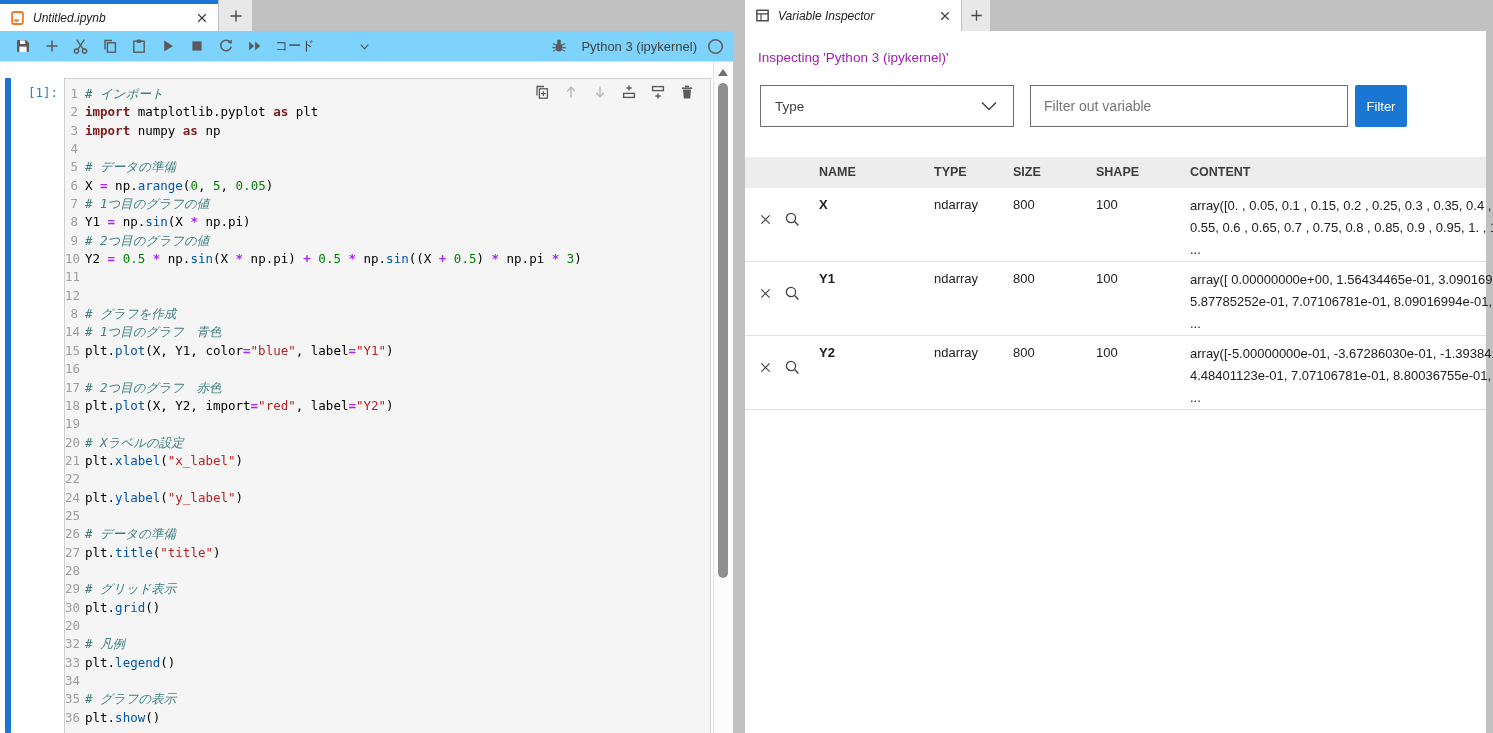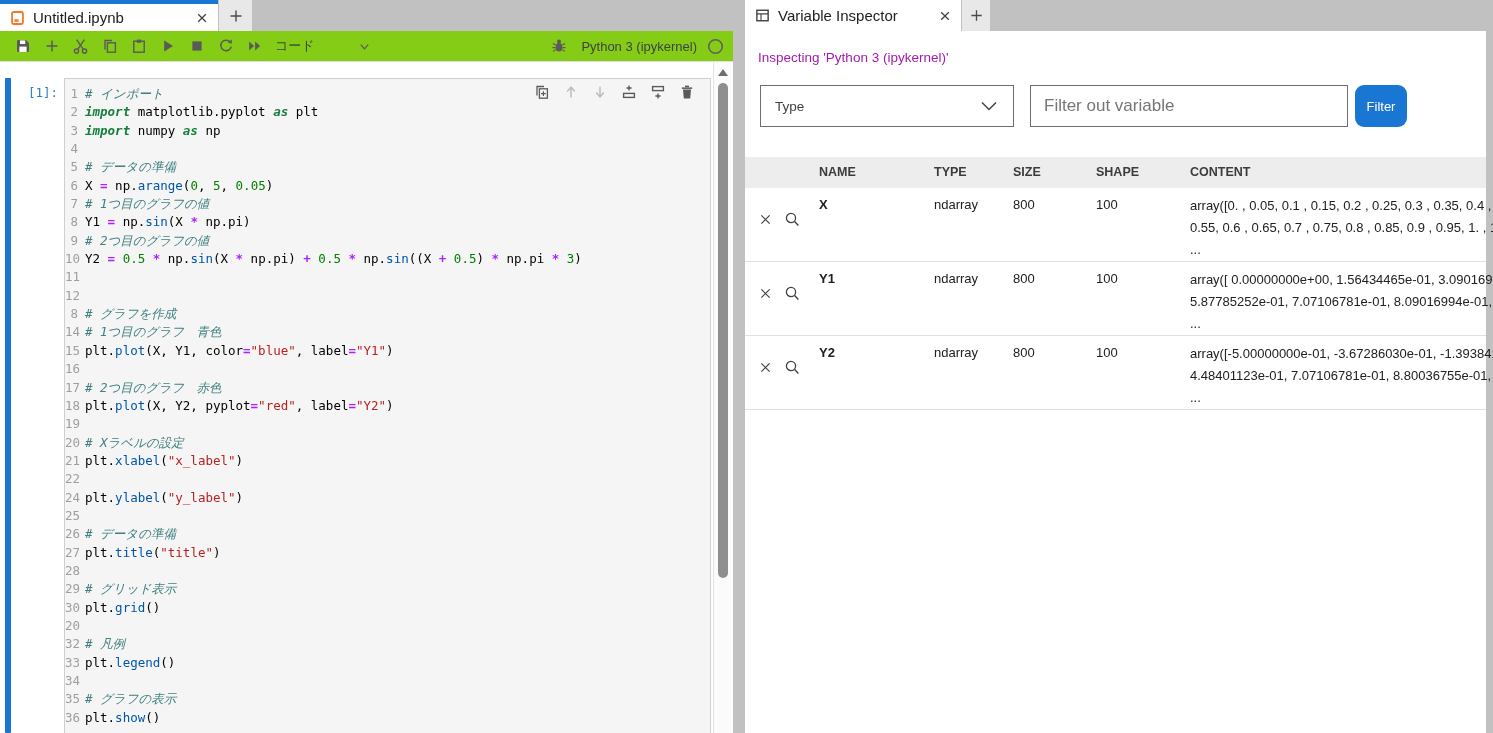--- a/index.html
+++ b/index.html
@@ -4,46 +4,46 @@
 <style>
   * { margin:0; padding:0; box-sizing:border-box; }
   html,body { width:1493px; height:733px; overflow:hidden; background:#fff;
               font-family:"Liberation Sans","DejaVu Sans",sans-serif; }
   .app { display:flex; width:1493px; height:733px; }
 
   
   .tabbar { height:31px; background:#c1c1c1; display:flex; align-items:stretch; flex:none; }
   .tab { background:#fff; width:218px; display:flex; align-items:center; padding:0 8px 0 10px; }
   .tab.focused { border-top:4px solid #1976d2; }
-  .tablabel { font-size:15px; color:#212121; flex:1; margin-left:7px; white-space:nowrap; overflow:hidden; }
+  .tablabel { font-size:12px; color:#212121; flex:1; margin-left:7px; white-space:nowrap; overflow:hidden;font-style:italic; }
   .tabicon { width:16px; height:16px; flex:none; display:flex; align-items:center; }
   .tabclose { width:16px; height:16px; flex:none; color:#424242; cursor:pointer; }
   .newtab { width:33px; margin-left:1px; background:#e8e8e8; display:flex; align-items:center; justify-content:center; color:#4a4a4a; }
 
   
   .left-panel { width:733px; height:733px; display:flex; flex-direction:column; background:#fff; }
-  .toolbar { height:31px; background:#84cc16; border-bottom:1px solid #e0e0e0; display:flex; align-items:center; padding:0 8px; flex:none; }
+  .toolbar { height:31px; background:#7dd3fc; border-bottom:1px solid #e0e0e0; display:flex; align-items:center; padding:0 8px; flex:none; }
   .tbtn { width:29px; height:26px; display:flex; align-items:center; justify-content:center; color:#5a5a5a; cursor:pointer; flex:none; }
   .celltype { font-size:13px; color:#424242; margin-left:6px; cursor:pointer; display:flex; align-items:center; }
   .celltype .chev { margin-left:42px; color:#5a5a5a; display:flex; }
   .tb-spacer { flex:1; }
   .kernel-name { font-size:13px; color:#424242; margin:0 8px 0 8px; white-space:nowrap; }
 
   .nb-content { position:relative; height:671px; background:#fff; overflow:hidden; }
   .collapser { position:absolute; left:5px; top:16px; width:6px; height:655px; background:#1976d2; border-radius:1px; cursor:pointer; }
   .prompt { position:absolute; left:0; top:23px; width:58px; text-align:right;
             font-family:"DejaVu Sans Mono","Liberation Mono",monospace; font-size:12.5px; color:#307fc1; }
   .editor { position:absolute; left:64px; top:16px; width:647px; min-height:700px;
             background:#f5f5f5; border:1px solid #cfcfcf; padding:6px 0 8px 0; }
   .cm-line { display:flex; height:18.35px; line-height:18.35px; white-space:pre;
              font-family:"DejaVu Sans Mono","Liberation Mono",monospace; font-size:12.5px; }
   .ln { width:18px; padding-right:5px; text-align:right; color:#9e9e9e; flex:none; }
   .code { padding-left:2px; }
   .tk-c { color:#408080; font-style:italic; }
-  .tk-k { color:#15803d; font-weight:bold;font-style:italic; }
+  .tk-k { color:#7f1d1d; font-weight:bold; }
   .tk-o { color:#AA22FF; font-weight:bold; }
   .tk-n { color:#008000; }
   .tk-s { color:#BA2121; }
   .tk-p { color:#0055aa; }
   .tk-t { color:#000; }
 
   .cell-toolbar { position:absolute; top:3px; right:14px; display:flex; gap:10px; }
   .cbtn { width:19px; height:20px; display:flex; align-items:center; justify-content:center; color:#5a5a5a; cursor:pointer; }
   .cbtn.disabled { color:#bdbdbd; }
 
@@ -59,24 +59,24 @@
   .right-panel { width:741px; height:733px; display:flex; flex-direction:column; background:#fff; }
   .right-panel .tab { width:216px; }
   .right-panel .newtab { width:28px; }
   .rp-body { position:relative; height:702px; background:#fff; }
   .inspecting { position:absolute; top:19px; left:13px; font-size:13.5px; color:#a21caf; }
 
   .type-dd { position:absolute; top:54px; left:15px; width:254px; height:42px; border:1px solid #6e6e6e;
              display:flex; align-items:center; padding:0 14px; font-size:13.5px; color:#424242; cursor:pointer; background:#fff; }
   .type-dd .dd-chev { margin-left:auto; display:flex; color:#424242; }
   .filter-input { position:absolute; top:54px; left:285px; width:318px; height:42px; border:1px solid #6e6e6e;
-                  padding:0 13px; font-size:17px; color:#212121; font-family:inherit; outline:none; background:#fff; }
+                  padding:0 13px; font-size:14px; color:#212121; font-family:inherit; outline:none; background:#fff; }
   .filter-input::placeholder { color:#767676; }
   .filter-btn { position:absolute; top:54px; left:610px; width:52px; height:42px; background:#1976d2; color:#fff;
-                border:none; border-radius:9px; font-size:13px; font-family:inherit; cursor:pointer; }
+                border:none; border-radius:2px; font-size:13px; font-family:inherit; cursor:pointer; }
 
   .var-table { position:absolute; top:126px; left:0; width:741px; }
   .vt-grid { display:grid; grid-template-columns:62px 115px 79px 83px 94px 1fr; padding-left:12px; }
   .vt-header { background:#ededed; height:31px; line-height:31px; font-size:12.5px; font-weight:bold; color:#3c3c3c; }
   .vt-row { border-bottom:1px solid #e0e0e0; padding-top:7px; min-height:74px; font-size:13px; color:#212121; }
   .row-icons { display:flex; gap:10px; padding-top:16px; align-items:flex-start; }
   .ricon { width:17px; height:17px; color:#424242; cursor:pointer; display:flex; align-items:center; justify-content:center; }
   .vt-name { font-weight:bold; padding-top:2px; }
   .vt-cell { padding-top:2px; }
   .vt-content div { line-height:22px; white-space:pre; overflow:hidden; }
@@ -240,21 +240,21 @@
             <div class="cm-line"><span class="ln">8</span><span class="code"><span class="tk-t">Y1 </span><span class="tk-o">=</span><span class="tk-t"> np.</span><span class="tk-p">sin</span><span class="tk-t">(X </span><span class="tk-o">*</span><span class="tk-t"> np.pi)</span></span></div>
             <div class="cm-line"><span class="ln">9</span><span class="code"><span class="tk-c"># 2つ目のグラフの値</span></span></div>
             <div class="cm-line"><span class="ln">10</span><span class="code"><span class="tk-t">Y2 </span><span class="tk-o">=</span><span class="tk-t"> </span><span class="tk-n">0.5</span><span class="tk-t"> </span><span class="tk-o">*</span><span class="tk-t"> np.</span><span class="tk-p">sin</span><span class="tk-t">(X </span><span class="tk-o">*</span><span class="tk-t"> np.pi) </span><span class="tk-o">+</span><span class="tk-t"> </span><span class="tk-n">0.5</span><span class="tk-t"> </span><span class="tk-o">*</span><span class="tk-t"> np.</span><span class="tk-p">sin</span><span class="tk-t">((X </span><span class="tk-o">+</span><span class="tk-t"> </span><span class="tk-n">0.5</span><span class="tk-t">) </span><span class="tk-o">*</span><span class="tk-t"> np.pi </span><span class="tk-o">*</span><span class="tk-t"> </span><span class="tk-n">3</span><span class="tk-t">)</span></span></div>
             <div class="cm-line"><span class="ln">11</span><span class="code"></span></div>
             <div class="cm-line"><span class="ln">12</span><span class="code"></span></div>
             <div class="cm-line"><span class="ln">8</span><span class="code"><span class="tk-c"># グラフを作成</span></span></div>
             <div class="cm-line"><span class="ln">14</span><span class="code"><span class="tk-c"># 1つ目のグラフ　青色</span></span></div>
             <div class="cm-line"><span class="ln">15</span><span class="code"><span class="tk-t">plt.</span><span class="tk-p">plot</span><span class="tk-t">(X, Y1, color</span><span class="tk-o">=</span><span class="tk-s">"blue"</span><span class="tk-t">, label</span><span class="tk-o">=</span><span class="tk-s">"Y1"</span><span class="tk-t">)</span></span></div>
             <div class="cm-line"><span class="ln">16</span><span class="code"></span></div>
             <div class="cm-line"><span class="ln">17</span><span class="code"><span class="tk-c"># 2つ目のグラフ　赤色</span></span></div>
-            <div class="cm-line"><span class="ln">18</span><span class="code"><span class="tk-t">plt.</span><span class="tk-p">plot</span><span class="tk-t">(X, Y2, pyplot</span><span class="tk-o">=</span><span class="tk-s">"red"</span><span class="tk-t">, label</span><span class="tk-o">=</span><span class="tk-s">"Y2"</span><span class="tk-t">)</span></span></div>
+            <div class="cm-line"><span class="ln">18</span><span class="code"><span class="tk-t">plt.</span><span class="tk-p">plot</span><span class="tk-t">(X, Y2, import</span><span class="tk-o">=</span><span class="tk-s">"red"</span><span class="tk-t">, label</span><span class="tk-o">=</span><span class="tk-s">"Y2"</span><span class="tk-t">)</span></span></div>
             <div class="cm-line"><span class="ln">19</span><span class="code"></span></div>
             <div class="cm-line"><span class="ln">20</span><span class="code"><span class="tk-c"># Xラベルの設定</span></span></div>
             <div class="cm-line"><span class="ln">21</span><span class="code"><span class="tk-t">plt.</span><span class="tk-p">xlabel</span><span class="tk-t">(</span><span class="tk-s">"x_label"</span><span class="tk-t">)</span></span></div>
             <div class="cm-line"><span class="ln">22</span><span class="code"></span></div>
             <div class="cm-line"><span class="ln">24</span><span class="code"><span class="tk-t">plt.</span><span class="tk-p">ylabel</span><span class="tk-t">(</span><span class="tk-s">"y_label"</span><span class="tk-t">)</span></span></div>
             <div class="cm-line"><span class="ln">25</span><span class="code"></span></div>
             <div class="cm-line"><span class="ln">26</span><span class="code"><span class="tk-c"># データの準備</span></span></div>
             <div class="cm-line"><span class="ln">27</span><span class="code"><span class="tk-t">plt.</span><span class="tk-p">title</span><span class="tk-t">(</span><span class="tk-s">"title"</span><span class="tk-t">)</span></span></div>
             <div class="cm-line"><span class="ln">28</span><span class="code"></span></div>
             <div class="cm-line"><span class="ln">29</span><span class="code"><span class="tk-c"># グリッド表示</span></span></div>

